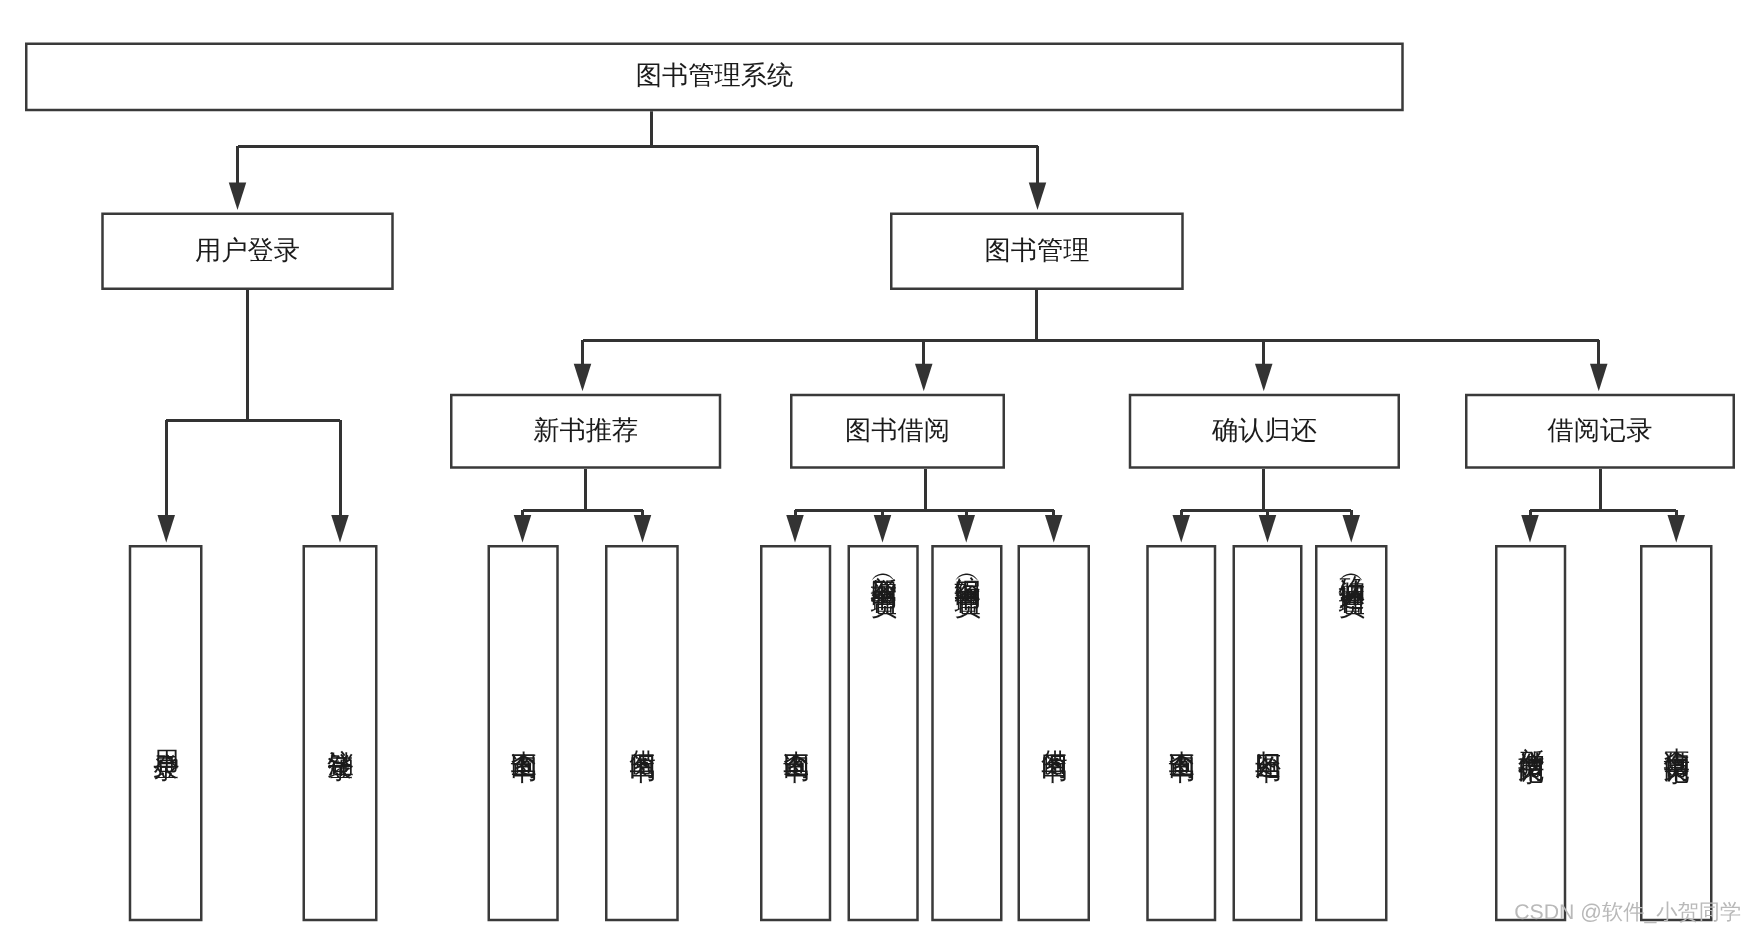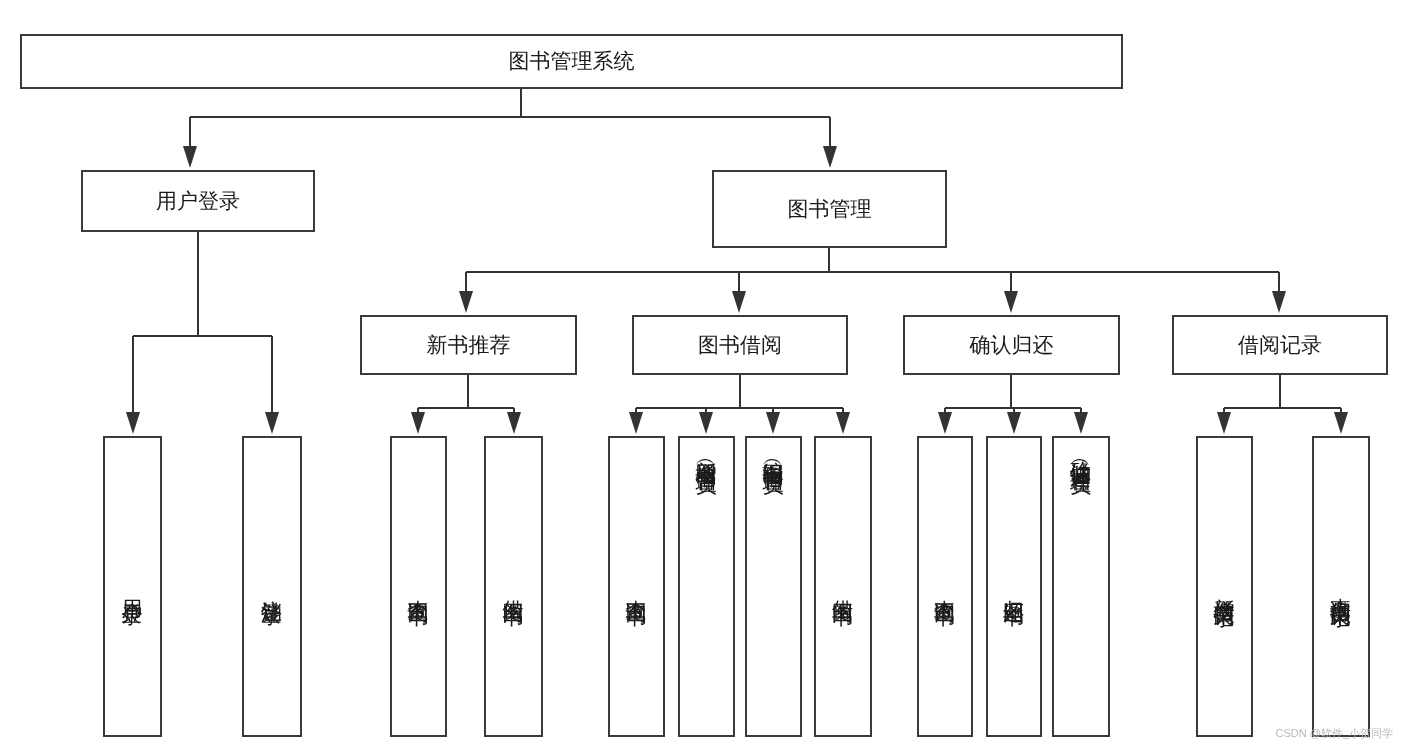--- a/index.html
+++ b/index.html
@@ -60,21 +60,21 @@
     line-height: 1;
   }
   .vert.center-text {
     align-items: center;
     padding-top: 0;
   }
   #watermark {
     position: absolute;
     right: 12px;
     bottom: 6px;
-    font-size: 11px;
+    font-size: 17px;
     color: #b9b9b9;
     font-family: "Liberation Sans", "DejaVu Sans", sans-serif;
     white-space: nowrap;
     pointer-events: none;
     margin-top: 32px;
   }
 </style>
 </head>
 <body>
 
@@ -133,27 +133,27 @@
       <line x1="1341" y1="408" x2="1341" y2="413" stroke="#333333" stroke-width="2.4" shape-rendering="crispEdges"></line>
       <polygon points="1334,412 1348,412 1341,434" fill="#333333"></polygon>
     </svg>
   <div id="boxes">
       <div class="node-box horiz" style="left: 20px; top: 13px; width: 1103px; height: 55px; margin-top: 21px;">
         <span class="node-label">图书管理系统</span>
       </div>
       <div class="node-box horiz" style="left: 81px; top: 170px; width: 234px; height: 62px;">
         <span class="node-label">用户登录</span>
       </div>
-      <div class="node-box horiz" style="left: 712px; top: 170px; width: 235px; height: 78px;">
+      <div class="node-box horiz" style="left: 712px; top: 170px; width: 235px; height: 62px;">
         <span class="node-label">图书管理</span>
       </div>
       <div class="node-box horiz" style="left: 360px; top: 315px; width: 217px; height: 60px; align-items: center;">
         <span class="node-label">新书推荐</span>
       </div>
-      <div class="node-box horiz" style="left: 632px; top: 315px; width: 216px; height: 60px;">
+      <div class="node-box horiz" style="left: 632px; top: 315px; width: 172px; height: 60px;">
         <span class="node-label">图书借阅</span>
       </div>
       <div class="node-box horiz" style="left: 903px; top: 315px; width: 217px; height: 60px;">
         <span class="node-label">确认归还</span>
       </div>
       <div class="node-box horiz" style="left: 1172px; top: 315px; width: 216px; height: 60px; justify-content: center;">
         <span class="node-label">借阅记录</span>
       </div>
       <div class="node-box vert center-text" style="left: 103px; top: 436px; width: 59px; height: 301px;">
         <span class="node-label">用户登录</span>

